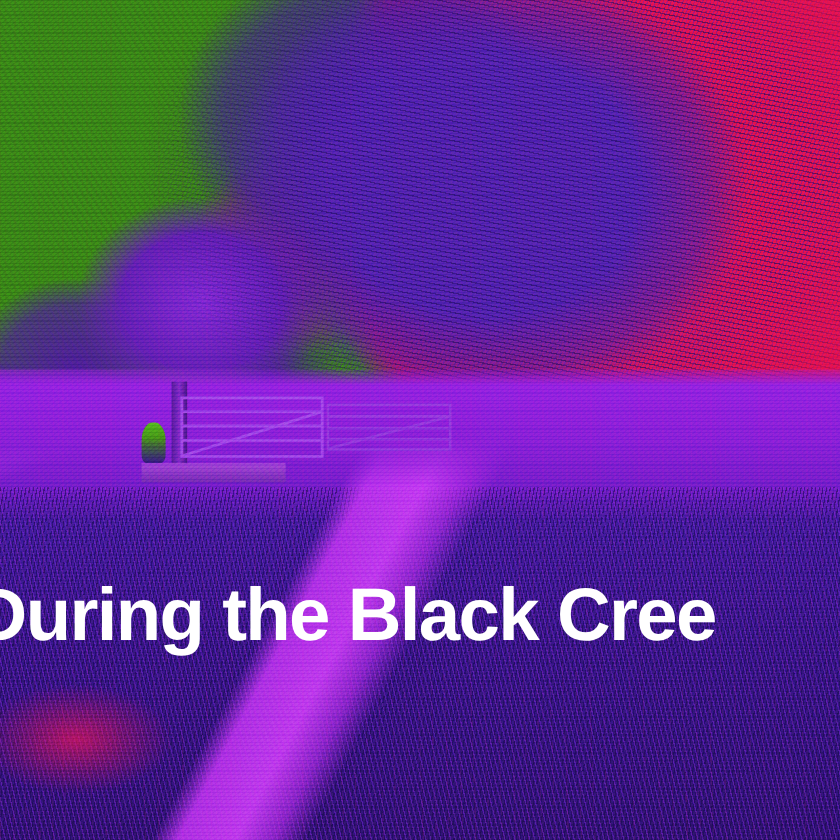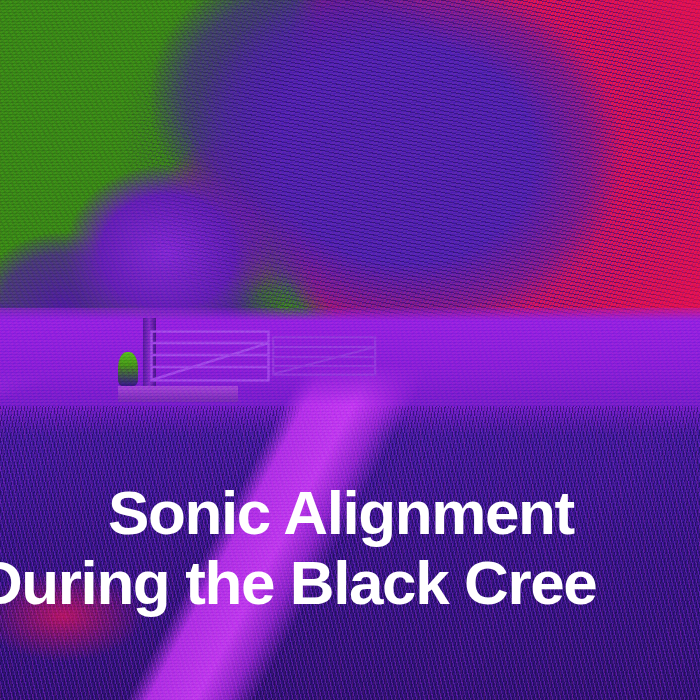--- a/index.html
+++ b/index.html
@@ -227,17 +227,16 @@
       <line x1="1.2" y1="11" x2="103" y2="11"></line>
       <line x1="1.2" y1="21" x2="103" y2="21"></line>
       <line x1="1.2" y1="30" x2="103" y2="30"></line>
       <line x1="1.2" y1="38" x2="103" y2="11"></line>
     </g>
   </svg>
 
   <div class="layer" id="speckle"></div>
 
   <div id="title-block">
-    <div class="title-line" id="title-line-1">Sonic Alignment</div>
     <div class="title-line" id="title-line-2">During the Black Cree</div>
   </div>
 
 </div>
 
 </body></html>

